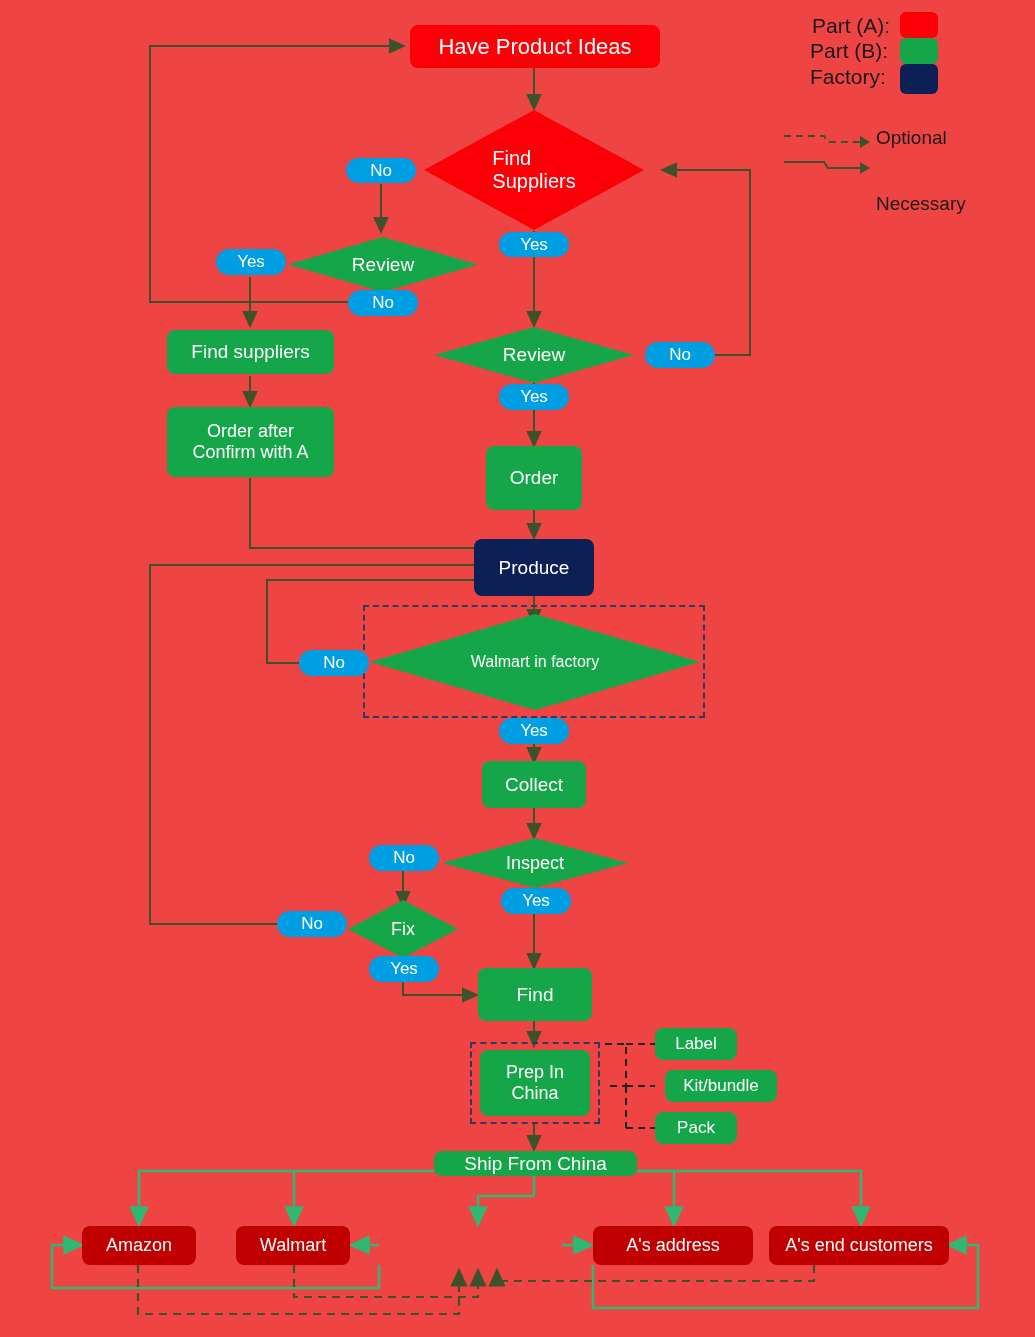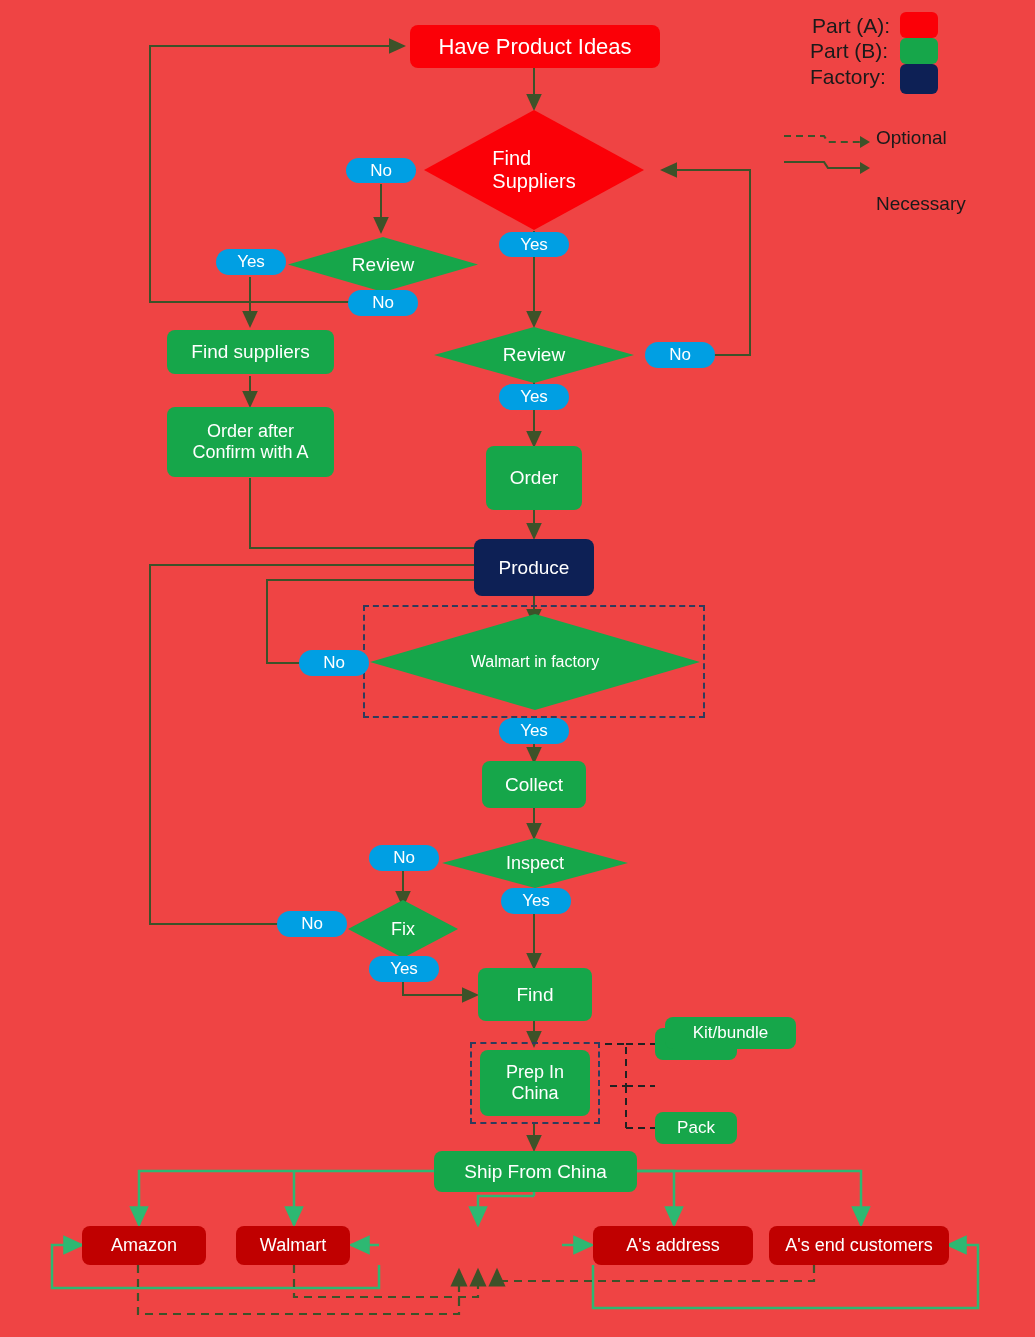--- a/index.html
+++ b/index.html
@@ -236,32 +236,32 @@
   <div class="dashbox" style="left:470px;top:1042px;width:130px;height:82px;"></div>
 
   <div class="node rect green" style="left:480px;top:1050px;width:110px;height:66px;font-size:18px;white-space:pre-line;">
     <span>Prep In
 China</span>
   </div>
 
   <div class="node rect green" style="left:655px;top:1028px;width:82px;height:32px;font-size:17px;">
     <span>Label</span>
   </div>
-  <div class="node rect green" style="left:665px;top:1017px;width:131px;height:32px;font-size:17px;">
+  <div class="node rect green" style="left:665px;top:1070px;width:112px;height:32px;font-size:17px;">
     <span>Kit/bundle</span>
   </div>
   <div class="node rect green" style="left:655px;top:1112px;width:82px;height:32px;font-size:17px;">
     <span>Pack</span>
   </div>
 
-  <div class="node rect green" style="left:434px;top:1151px;width:203px;height:41px;font-size:19px;">
+  <div class="node rect green" style="left:434px;top:1151px;width:203px;height:25px;font-size:19px;">
     <span>Ship From China</span>
   </div>
 
-  <div class="node rect darkred" style="left:82px;top:1226px;width:124px;height:39px;font-size:18px;">
+  <div class="node rect darkred" style="left:82px;top:1226px;width:114px;height:39px;font-size:18px;">
     <span>Amazon</span>
   </div>
   <div class="node rect darkred" style="left:236px;top:1226px;width:114px;height:39px;font-size:18px;">
     <span>Walmart</span>
   </div>
   <div class="node rect darkred" style="left:593px;top:1226px;width:160px;height:39px;font-size:18px;">
     <span>A's address</span>
   </div>
   <div class="node rect darkred" style="left:769px;top:1226px;width:180px;height:39px;font-size:18px;">
     <span>A's end customers</span>

